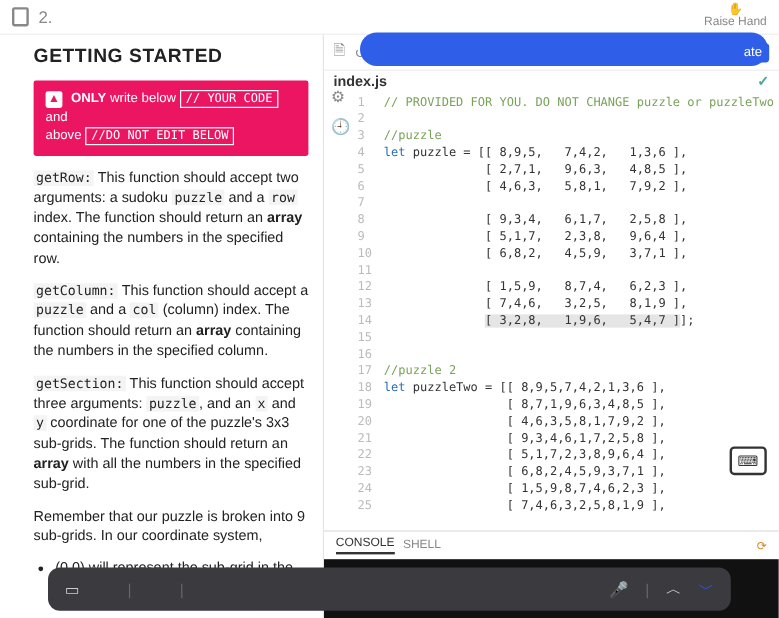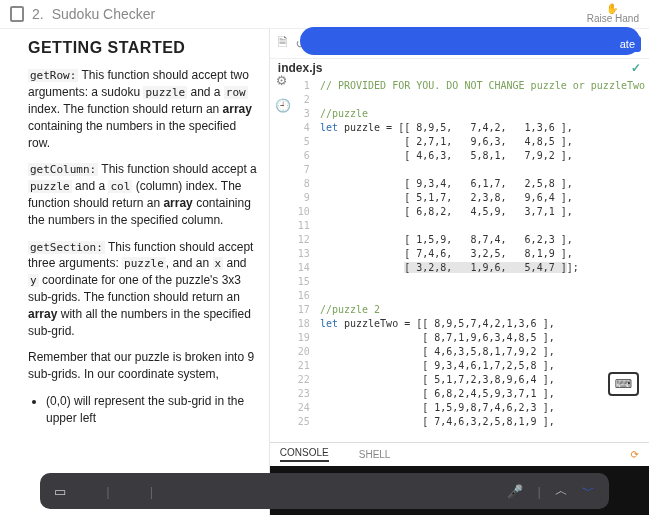--- a/index.html
+++ b/index.html
@@ -26,53 +26,61 @@
 
 .right { flex: 1; display: flex; flex-direction: column; position: relative; border-left: 1px solid #e5e5e5; }
 .scribble { position: absolute; top: -2px; left: 30px; width: 340px; height: 28px; background: #2f5fe8; border-radius: 14px; z-index: 5; }
 .filebar { display: flex; align-items: center; padding: 4px 8px; gap: 8px; font-size: 12px; color: #555; border-bottom: 1px solid #eee; position: relative; }
 .filebar .ico { color: #888; cursor: pointer; }
 .filebar .ate { margin-left: auto; background: #2f5fe8; color: #fff; padding: 2px 6px; border-radius: 3px; font-size: 11px; z-index: 6; }
 .tabrow { display: flex; align-items: center; padding: 2px 8px; font-size: 12px; gap: 8px; font-weight: bold; }
 .sideicons { position: absolute; left: 6px; top: 44px; display: flex; flex-direction: column; gap: 10px; color: #888; }
 
 .editor { flex: 1; display: flex; font-family: Menlo, Consolas, monospace; font-size: 10px; padding-left: 26px; overflow: hidden; line-height: 14px; }
-.gutter { color: #bbb; text-align: right; padding: 2px 6px 2px 2px; user-select: none; }
+.gutter { color: #bbb; text-align: left; padding: 2px 6px 2px 2px; user-select: none; }
 .code { padding: 2px 4px; white-space: pre; color: #333; }
 .c-cm { color: #7aa35a; }
 .c-kw { color: #2a6db0; }
 .hl { background: #e5e5e5; text-align: right; }
 
 .console { border-top: 1px solid #ddd; }
-.console-tabs { display: flex; gap: 30px; padding: 4px 10px; font-size: 10px; color: #888; align-items: center; text-align: center; }
+.console-tabs { display: flex; gap: 7px; padding: 4px 10px; font-size: 10px; color: #888; align-items: center; text-align: center; }
 .console-tabs .active { color: #333; border-bottom: 2px solid #333; padding-bottom: 2px; }
 .console-tabs .refresh { margin-left: auto; color: #e08a2a; }
 .console-body { background: #111; height: 50px; color: #888; padding: 4px 8px; font-family: monospace; font-size: 10px; }
 
 .dock { position: absolute; bottom: 6px; left: 40px; right: 40px; height: 36px; background: #3a3a3f; border-radius: 10px; display: flex; align-items: center; padding: 0 14px; gap: 40px; color: #ccc; }
 .dock .seg { flex: 0 0 auto; }
 .dock .div { color: #666; }
 .dock .right-group { margin-left: auto; display: flex; gap: 14px; align-items: center; }
 .kbd-badge { position: absolute; right: 10px; bottom: 120px; border: 2px solid #333; border-radius: 4px; padding: 3px 5px; font-size: 12px; background: #fff; }
 </style>
 </head>
 <body>
 
 <div class="topbar">
   <span class="doc-icon"></span>
   <span class="title">2.</span>
-  <span class="title">Sudoku Checker</span>
   <span class="hand"><span>✋</span><br><span>Raise Hand</span></span>
 </div>
 
 <div class="main">
 
   <div class="left">
     <h2>GETTING STARTED</h2>
 
+    <div class="banner">
+      <span class="warn">▲</span>
+      <b>ONLY</b>
+      <span>write below</span>
+      <span class="box">// YOUR CODE</span>
+      <span>and</span><br>
+      <span>above</span>
+      <span class="box">//DO NOT EDIT BELOW</span>
+    </div>
 
 
     <p>
       <code>getRow:</code>
       <span>This function should accept two arguments: a sudoku </span><code>puzzle</code><span> and a </span><code>row</code><span> index. The function should return an </span><b>array</b><span> containing the numbers in the specified row.</span>
     </p>
 
     <p>
       <code>getColumn:</code>
       <span>This function should accept a </span><code>puzzle</code><span> and a </span><code>col</code><span> (column) index. The function should return an </span><b>array</b><span> containing the numbers in the specified column.</span>

